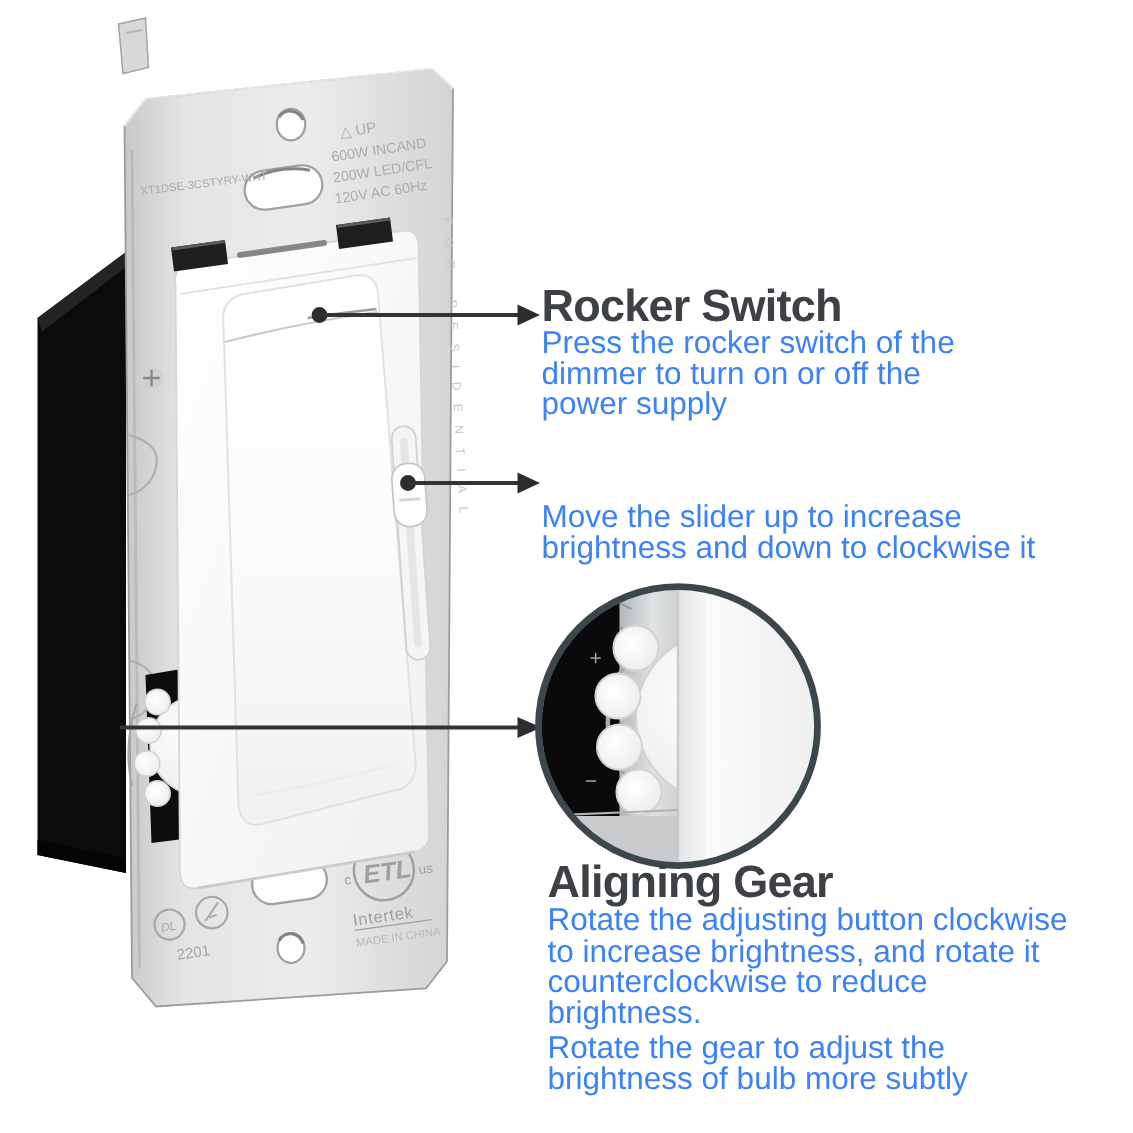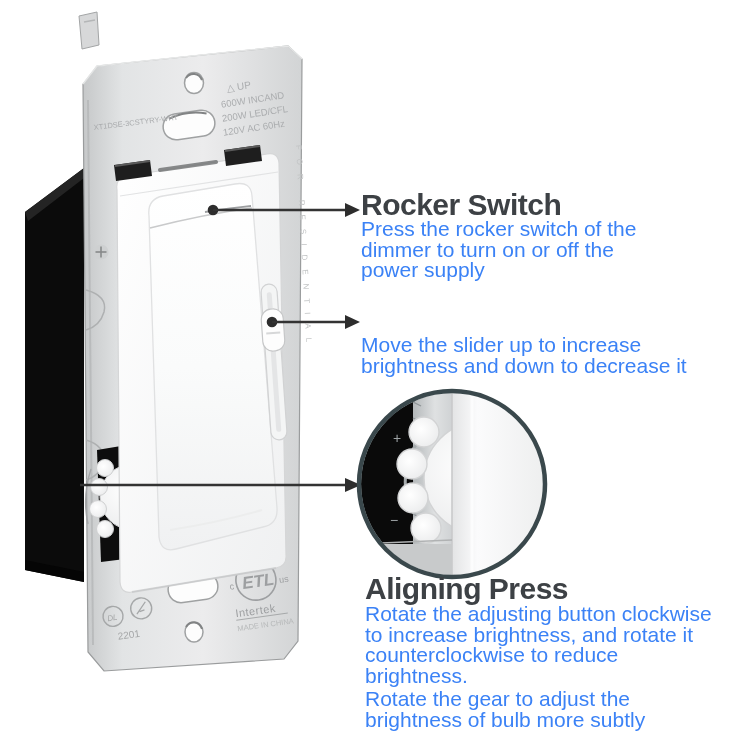--- a/index.html
+++ b/index.html
@@ -226,23 +226,23 @@
     <circle cx="452" cy="484" r="93" fill="none" stroke="#3a484c" stroke-width="4.5"></circle>
   </g>
 </svg>
 
 <div class="callout-title" style="left:361px; top:188px;">Rocker Switch</div>
 <div class="callout-desc" style="left:361px; top:219px;">Press the rocker switch of the
 dimmer to turn on or off the
 power supply</div>
 
 <div class="callout-desc" style="left:361px; top:335px;">Move the slider up to increase
-brightness and down to decrease it</div>
-
-<div class="callout-title" style="left:365px; top:572px;">Aligning Press</div>
+brightness and down to clockwise it</div>
+
+<div class="callout-title" style="left:365px; top:572px;">Aligning Gear</div>
 <div class="callout-desc" style="left:365px; top:604px;">Rotate the adjusting button clockwise
 to increase brightness, and rotate it
 counterclockwise to reduce
 brightness.</div>
 <div class="callout-desc" style="left:365px; top:689px;">Rotate the gear to adjust the
 brightness of bulb more subtly</div>
 
 </div>
 
 </body></html>

